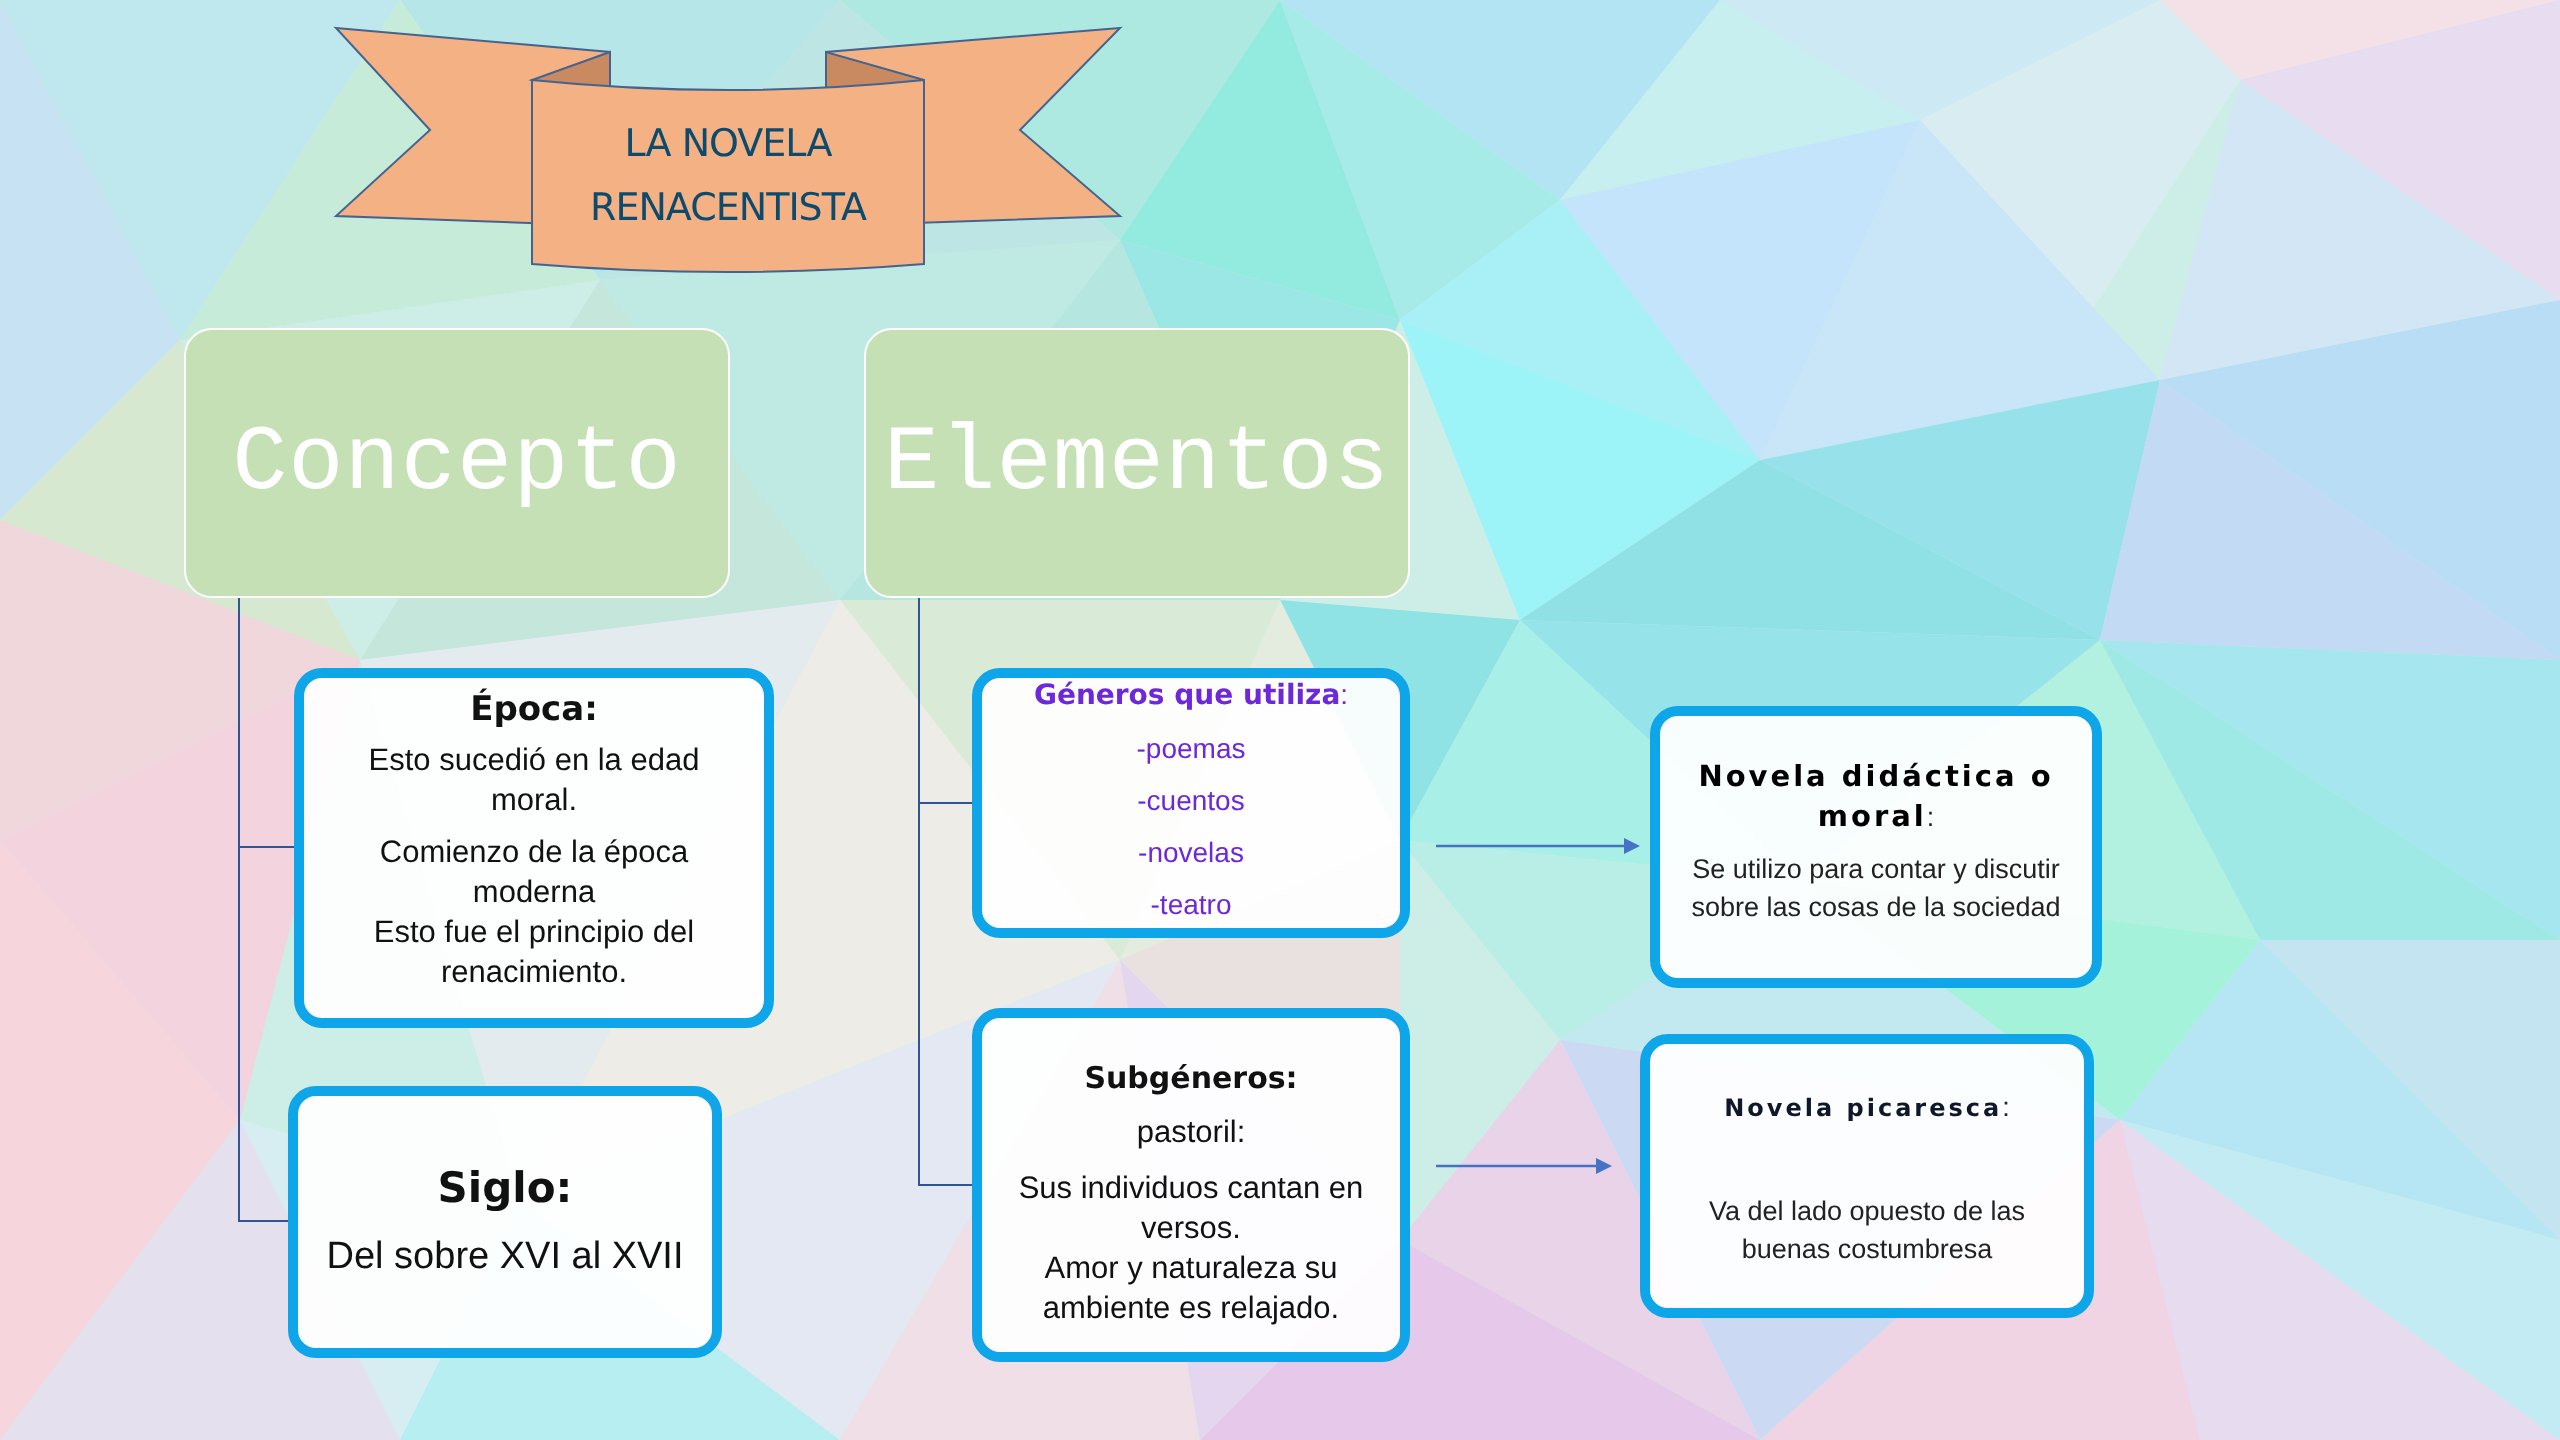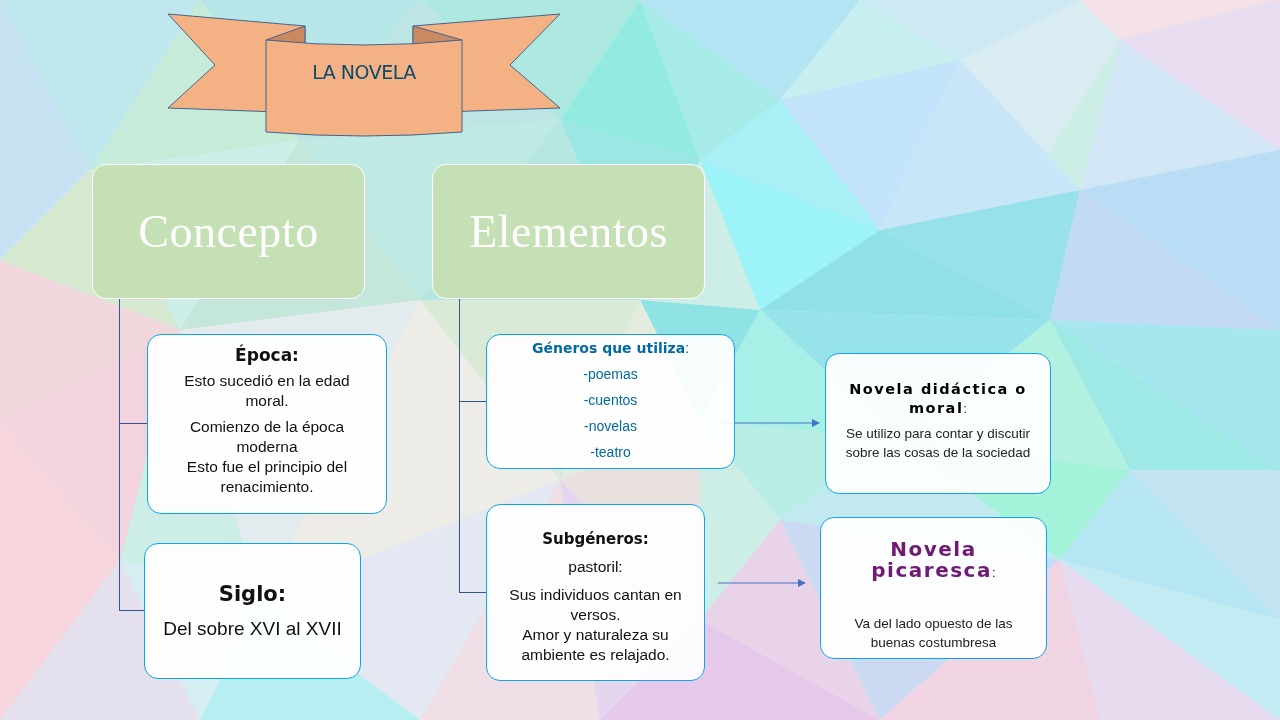--- a/index.html
+++ b/index.html
@@ -2,26 +2,26 @@
 <html><head>
 <meta charset="utf-8">
 <style>
   html, body { margin:0; padding:0; }
   body { width:1280px; height:720px; overflow:hidden; position:relative; font-family:"Liberation Sans", sans-serif; }
   .bg { position:absolute; left:0; top:0; width:1280px; height:720px; }
   .abs { position:absolute; }
   .main-box {
     position:absolute; background:#c5e0b4; border:1px solid #ffffff; border-radius:14px;
     display:flex; align-items:center; justify-content:center;
-    color:#ffffff; font-family:Liberation Serif, serif; font-size:46px; letter-spacing:0.5px;
+    color:#ffffff; font-family:Liberation Mono, monospace; font-size:46px; letter-spacing:0.5px;
     box-sizing:border-box;
   }
   .card {
     position:absolute; box-sizing:border-box; background:rgba(255,255,255,0.93);
-    border:1px solid #0ea5e9; border-radius:14px;
+    border:5px solid #0ea5e9; border-radius:14px;
     display:flex; flex-direction:column; align-items:center; justify-content:center;
     text-align:center; color:#111;
   }
   .line { position:absolute; background:#2f5597; }
   .card .h-bold { font-family:"DejaVu Sans", sans-serif; font-weight:bold; }
   .p { margin:0; }
 </style>
 </head>
 <body>
 
@@ -94,20 +94,21 @@
 
   <polygon points="400,4 253,16 253,103 400,98 350,55" fill="#f4b183" stroke="#44648f" stroke-width="1"></polygon>
 
   <polygon points="145,16 145,38 106,30" fill="#c98a62" stroke="#44648f" stroke-width="1"></polygon>
   <polygon points="253,16 253,38 302,30" fill="#c98a62" stroke="#44648f" stroke-width="1"></polygon>
 
   <path d="M106,30 Q204,40 302,30 L302,122 Q204,130 106,122 Z" fill="#f4b183" stroke="#44648f" stroke-width="1"></path>
 </svg>
 <div class="abs" style="left:266px;top:56px;width:196px;text-align:center;color:#0c4a6e;font-family:'DejaVu Sans',sans-serif;font-size:19px;line-height:32px;letter-spacing:-0.5px;">
   <div>LA NOVELA</div>
+  <div>RENACENTISTA</div>
 </div>
 
 <div class="line" style="left:119px;top:298px;width:1px;height:313px;"></div>
 <div class="line" style="left:119px;top:423px;width:28px;height:1px;"></div>
 <div class="line" style="left:119px;top:610px;width:26px;height:1px;"></div>
 
 <div class="line" style="left:459px;top:298px;width:1px;height:295px;"></div>
 <div class="line" style="left:459px;top:401px;width:27px;height:1px;"></div>
 <div class="line" style="left:459px;top:592px;width:27px;height:1px;"></div>
 
@@ -132,21 +133,21 @@
   <p class="p" style="margin-bottom:6px;">Esto sucedió en la edad moral.</p>
   <p class="p">Comienzo de la época moderna</p>
   <p class="p" style="margin-bottom:6px;">Esto fue el principio del renacimiento.</p>
 </div>
 
 <div class="card" style="left:144px;top:543px;width:217px;height:136px;">
   <div class="h-bold" style="font-size:21px;margin-bottom:12px;">Siglo:</div>
   <div style="font-size:19px;">Del sobre XVI al XVII</div>
 </div>
 
-<div class="card" style="left:486px;top:334px;width:249px;height:135px;font-size:14px;line-height:26px;color:#0369a1;">
+<div class="card" style="left:486px;top:334px;width:219px;height:135px;font-size:14px;line-height:26px;color:#6d28d9;">
   <div style="margin-top:-4px;">
     <span class="h-bold" style="font-size:14px;">Géneros que utiliza</span><span>:</span>
   </div>
   <div>-poemas</div>
   <div>-cuentos</div>
   <div>-novelas</div>
   <div>-teatro</div>
 </div>
 
 <div class="card" style="left:486px;top:504px;width:219px;height:177px;font-size:15.5px;line-height:20px;padding:14px 10px 0;">
@@ -158,16 +159,16 @@
 
 <div class="card" style="left:825px;top:353px;width:226px;height:141px;padding:0 12px;font-size:13.5px;line-height:19px;color:#222;">
   <div style="margin-bottom:6px;margin-top:-6px;">
     <span class="h-bold" style="font-size:14.5px;letter-spacing:1.5px;color:#000;">Novela didáctica o moral</span><span>:</span>
   </div>
   <p class="p">Se utilizo  para contar y discutir sobre las cosas de la sociedad</p>
 </div>
 
 <div class="card" style="left:820px;top:517px;width:227px;height:142px;padding:0 12px;font-size:13.5px;line-height:19px;color:#222;justify-content:flex-start;padding-top:22px;">
   <div style="margin-bottom:32px;">
-    <span class="h-bold" style="font-size:20px;letter-spacing:1.5px;color:#701a75;">Novela picaresca</span><span>:</span>
+    <span class="h-bold" style="font-size:12px;letter-spacing:1.5px;color:#0f172a;">Novela picaresca</span><span>:</span>
   </div>
   <p class="p">Va del lado opuesto de las buenas costumbresa</p>
 </div>
 
 </body></html>

